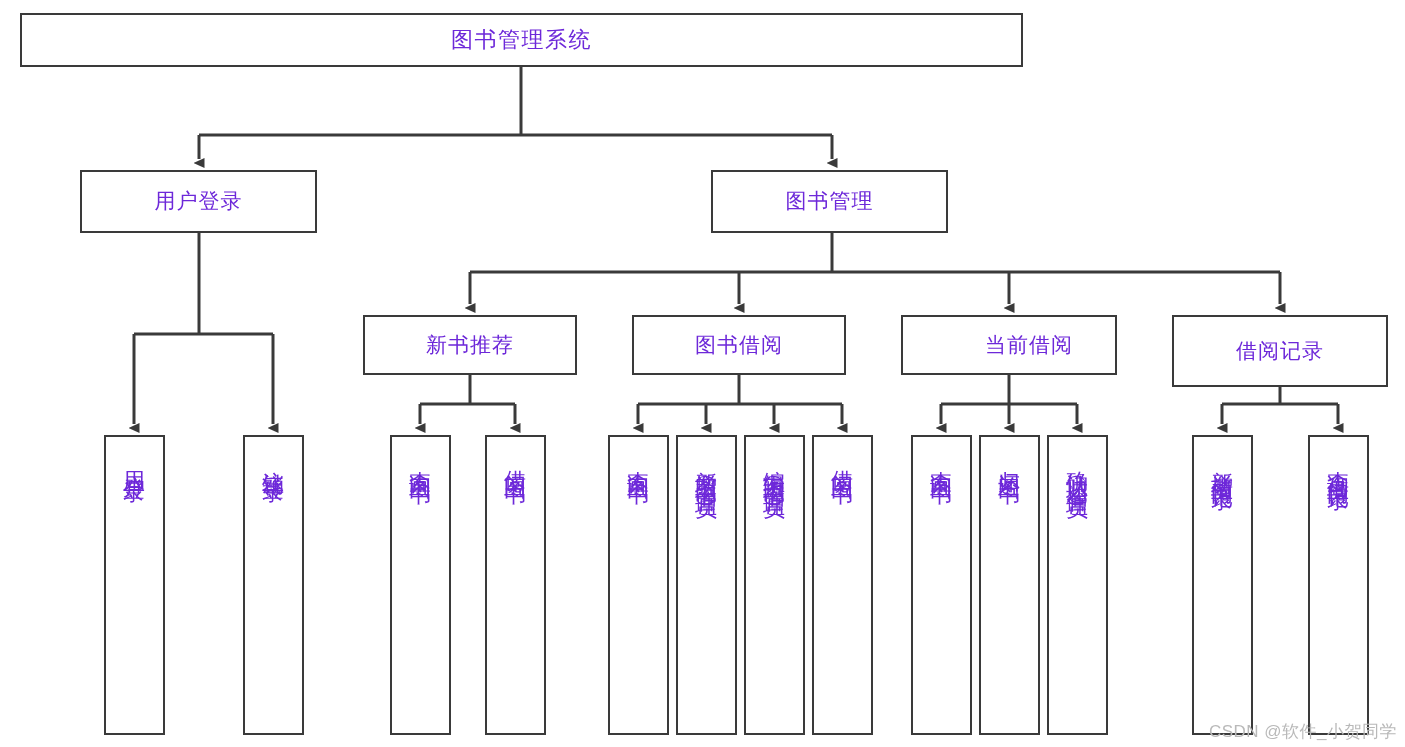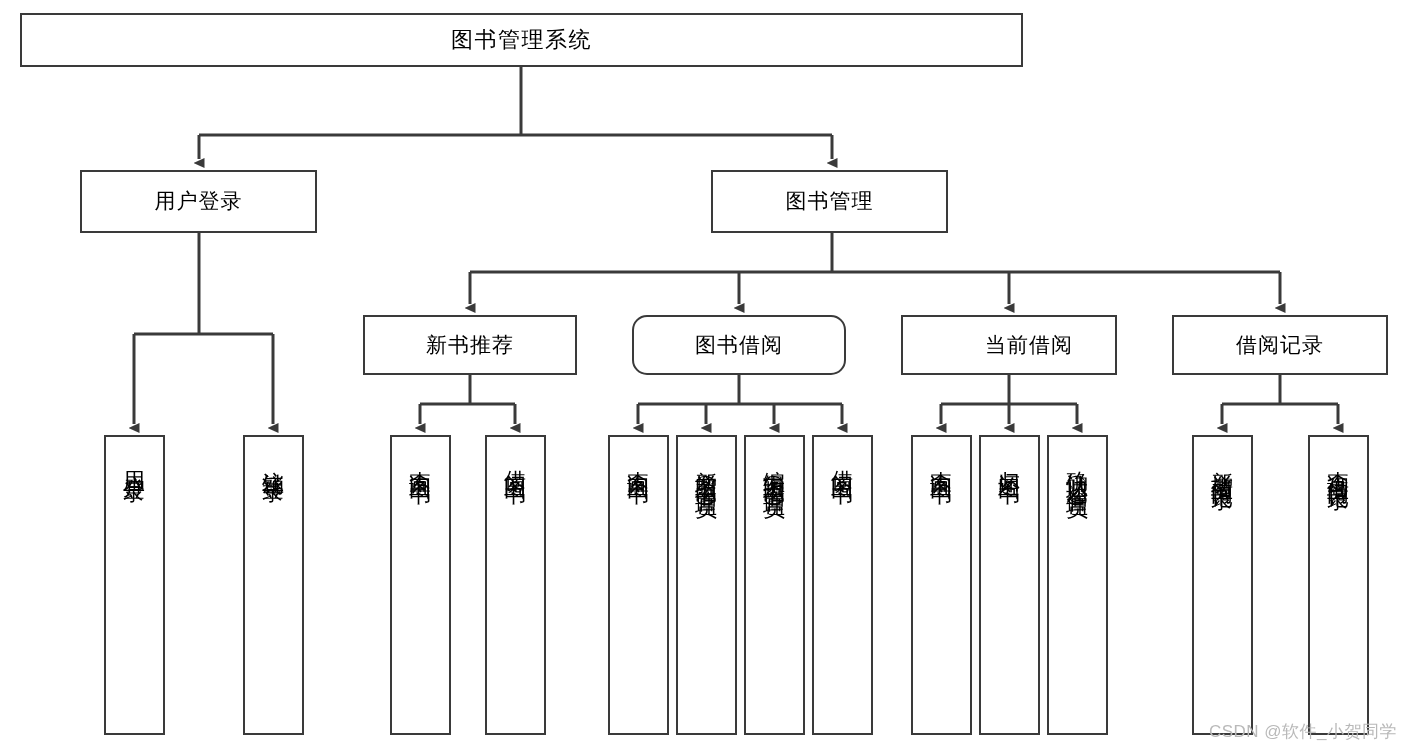--- a/index.html
+++ b/index.html
@@ -15,21 +15,21 @@
   svg.edges{position:absolute;left:0;top:0;width:1405px;height:747px;pointer-events:none;}
 
   .node{
     position:absolute;
     box-sizing:border-box;
     border:2px solid #3a3a3a;
     background:#ffffff;
     display:flex;
     align-items:center;
     justify-content:center;
-    color:#000000;
+    color:#6d28d9;
   }
   .node .lbl{
     display:block;
     text-align:center;
     line-height:1.18;
     white-space:pre;
   }
 
   
   .h-node .lbl{font-size:21px;letter-spacing:1px;}
@@ -125,29 +125,29 @@
   </div>
 
   <div class="node h-node" style="left:363px;top:315px;width:214px;height:60px;">
     <span class="lbl">新书推荐</span>
   </div>
 
   <div class="node h-node" style="left:711px;top:170px;width:237px;height:63px;">
     <span class="lbl">图书管理</span>
   </div>
 
-  <div class="node h-node" style="left:632px;top:315px;width:214px;height:60px;border-radius:15px;">
+  <div class="node h-node" style="left:632px;top:315px;width:214px;height:60px;">
     <span class="lbl">图书借阅</span>
   </div>
 
   <div class="node h-node" style="left:901px;top:315px;width:216px;height:60px;padding-left:40px;">
     <span class="lbl">当前借阅</span>
   </div>
 
-  <div class="node h-node" style="left:1172px;top:315px;width:216px;height:60px;">
+  <div class="node h-node" style="left:1172px;top:315px;width:216px;height:72px;">
     <span class="lbl">借阅记录</span>
   </div>
 
   <div class="node v-node" style="left:104px;top:435px;width:61px;height:300px;">
     <span class="lbl">用户登录</span>
   </div>
 
   <div class="node v-node" style="left:243px;top:435px;width:61px;height:300px;">
     <span class="lbl">注销登录</span>
   </div>

